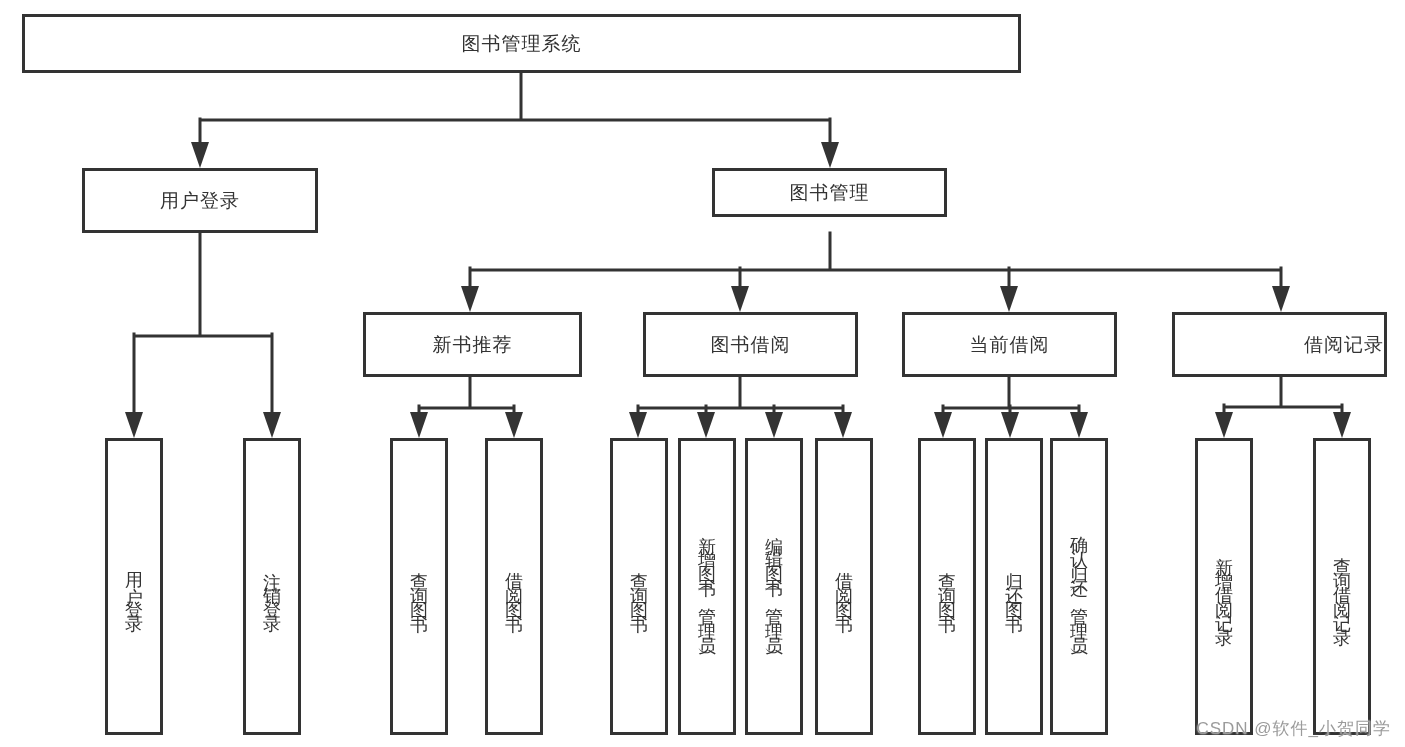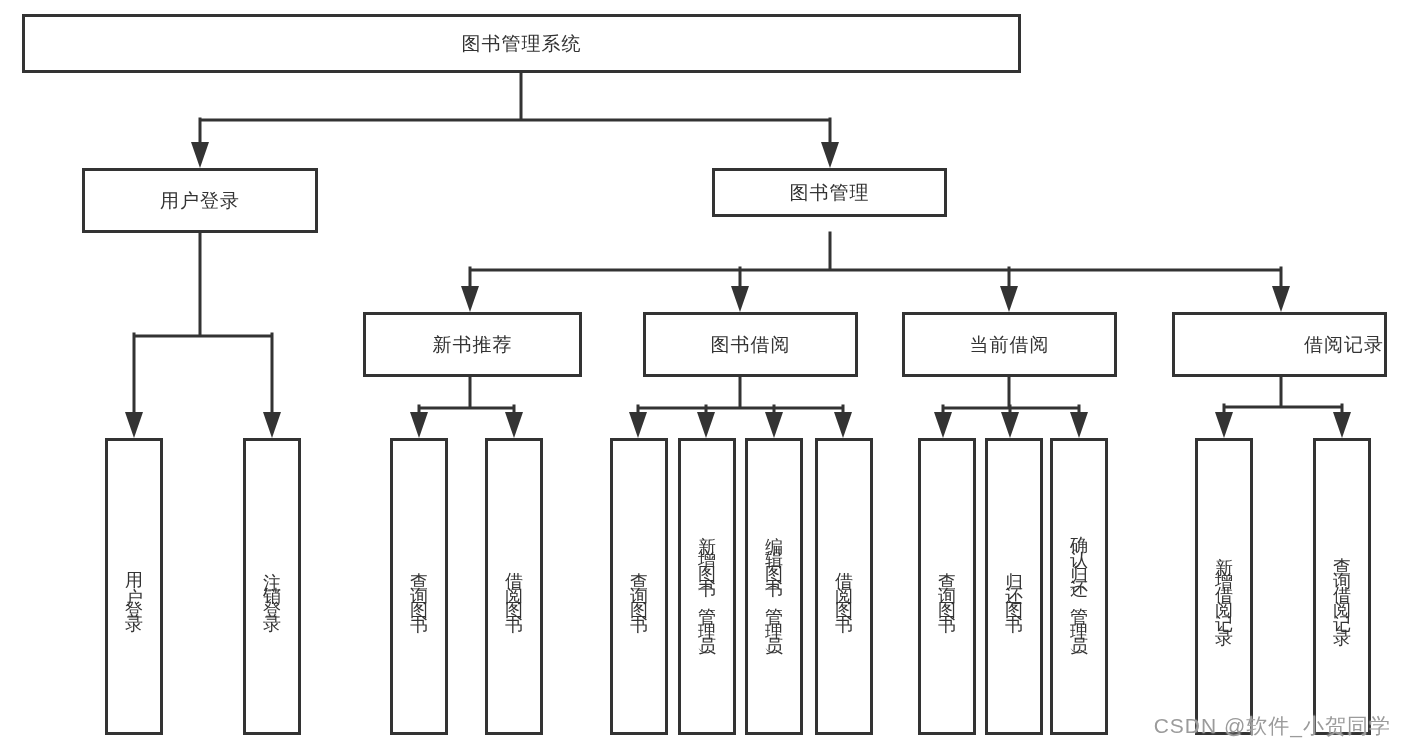--- a/index.html
+++ b/index.html
@@ -6,21 +6,21 @@
   body{font-family:"Liberation Sans","DejaVu Sans",sans-serif;}
   #stage{position:relative;width:1405px;height:747px;background:#ffffff;overflow:hidden;}
   #connectors{position:absolute;left:0;top:0;width:1405px;height:747px;z-index:1;}
   .node{position:absolute;box-sizing:border-box;background:#ffffff;border:3px solid #333333;
         color:#333333;display:flex;align-items:center;justify-content:center;z-index:2;}
   .hnode{font-size:19px;letter-spacing:1px;}
   .vnode{width:58px;top:438px;height:297px;font-size:18px;}
   .vnode .vtext{writing-mode:vertical-rl;text-orientation:mixed;letter-spacing:0.8em;
         line-height:1;white-space:nowrap;}
   .watermark{position:absolute;right:14px;bottom:7px;z-index:3;color:#9b9b9b;
-        font-size:21px;letter-spacing:1px;text-shadow:0 0 2px #ffffff;}
+        font-size:17px;letter-spacing:1px;text-shadow:0 0 2px #ffffff;}
 </style>
 </head>
 <body>
 
 <div id="stage">
 
   <svg id="connectors" viewBox="0 0 1405 747" xmlns="http://www.w3.org/2000/svg">
 
     <path fill="none" stroke="#333333" stroke-width="3" stroke-linecap="square" d="M521 73 V120
              M200 120 H830

